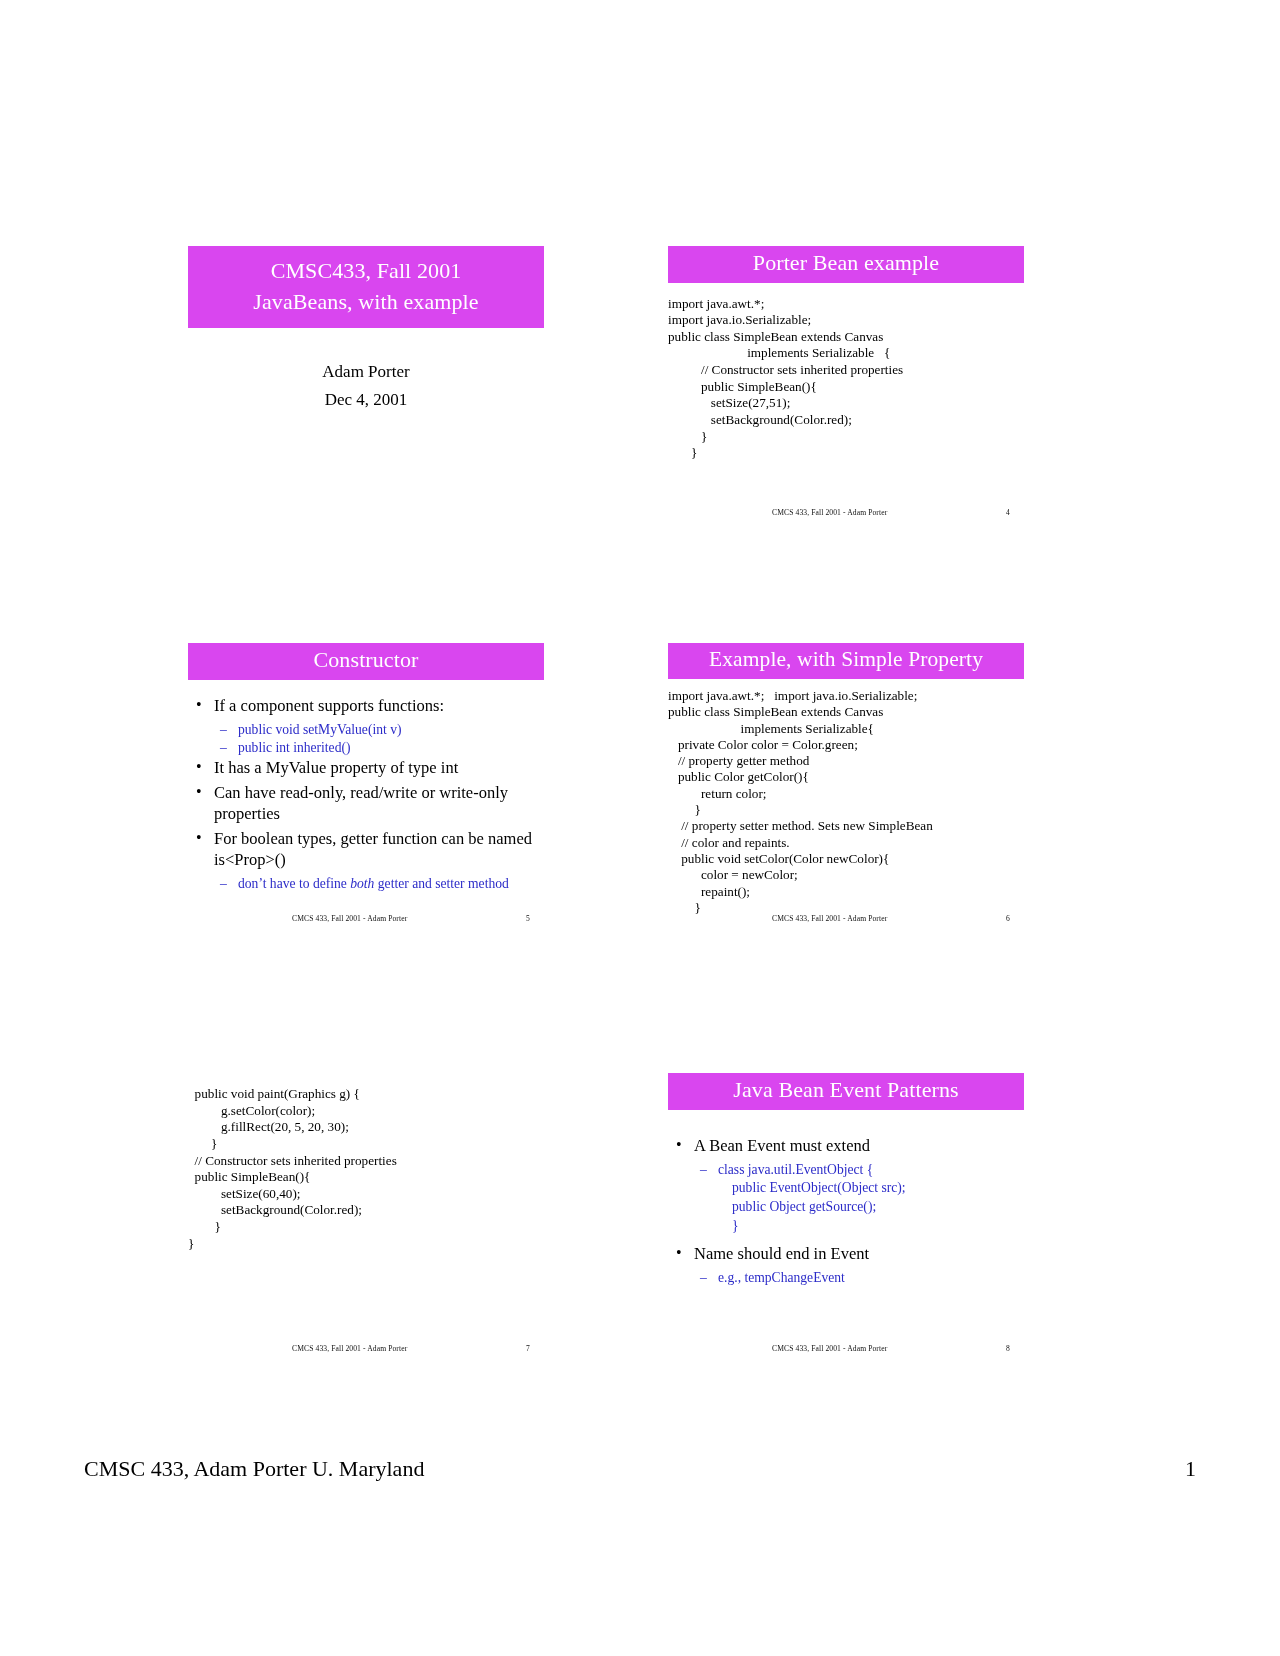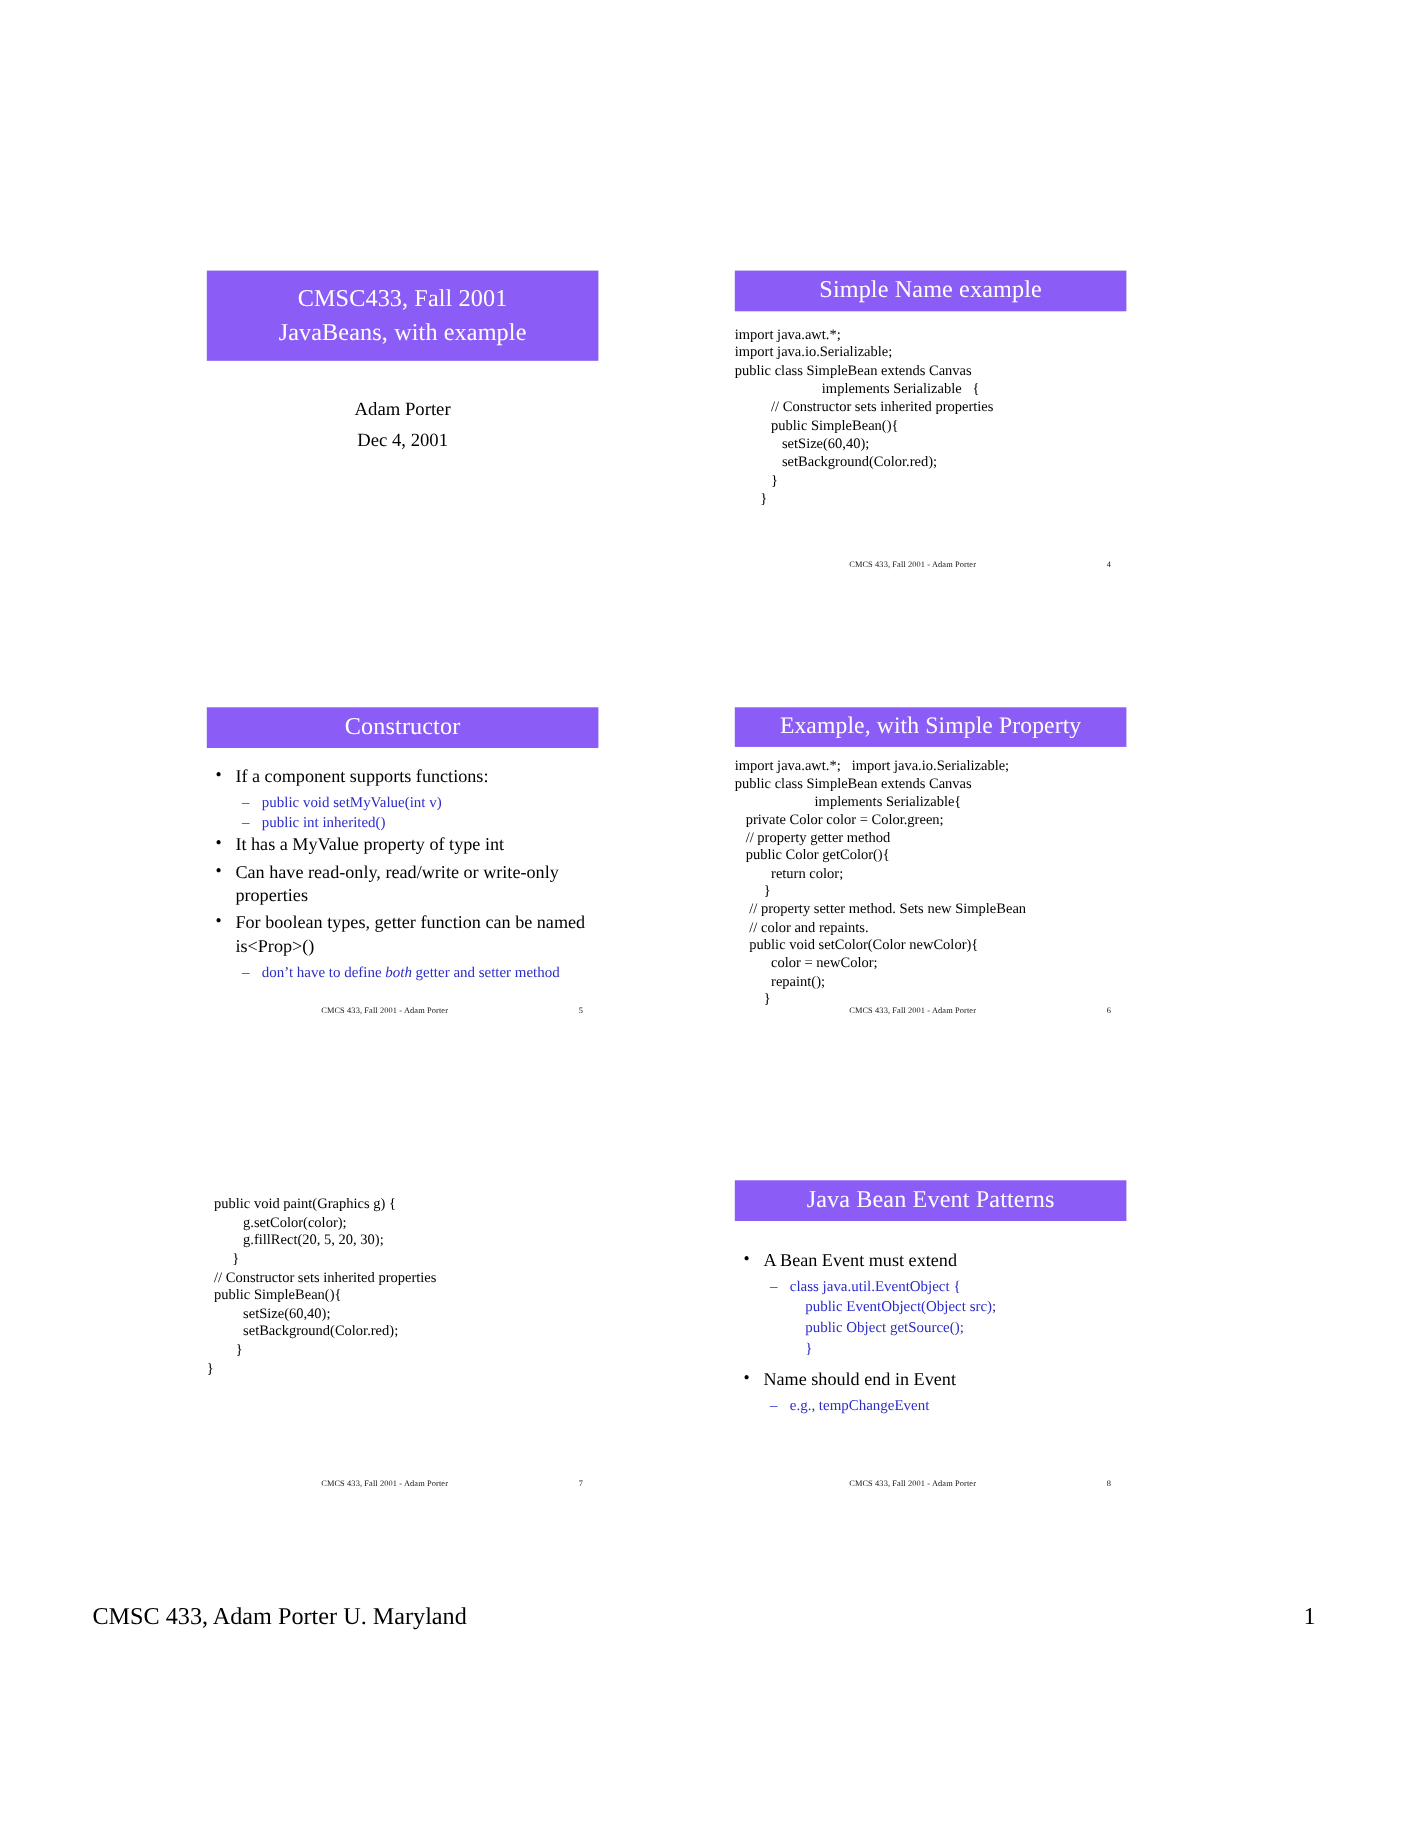--- a/index.html
+++ b/index.html
@@ -30,21 +30,21 @@
   }
   .slide.col-left  { left: 188px; }
   .slide.col-right { left: 668px; }
 
   .row-1 { top: 246px; }
   .row-2 { top: 643px; }
   .row-3 { top: 1073px; }
 
   
   .title-bar {
-    background: #8b5cf6;
+    background: #d946ef;
     color: #ffffff;
     text-align: center;
     font-size: 22px;
     line-height: 1.30;
     padding: 3px 6px 5px 6px;
     box-sizing: border-box;
     letter-spacing: .1px;
     white-space: nowrap;
   }
   .title-bar.two-line {
@@ -167,28 +167,28 @@
       <div>CMSC433, Fall 2001</div>
       <div>JavaBeans, with example</div>
     </div>
     <div class="title-slide-sub">
       <div>Adam Porter</div>
       <div>Dec 4, 2001</div>
     </div>
   </div>
 
   <div class="slide col-right row-1">
-    <div class="title-bar">Simple Name example</div>
+    <div class="title-bar">Porter Bean example</div>
     <div class="code">import java.awt.*;
 import java.io.Serializable;
 public class SimpleBean extends Canvas
                         implements Serializable   {
           // Constructor sets inherited properties
           public SimpleBean(){
-             setSize(60,40);
+             setSize(27,51);
              setBackground(Color.red);
           }
        }</div>
     <div class="slide-footer" style="top:262px;">
       <span class="center">CMCS 433, Fall 2001 - Adam Porter</span>
       <span class="num">4</span>
     </div>
   </div>
 
   <div class="slide col-left row-2">

